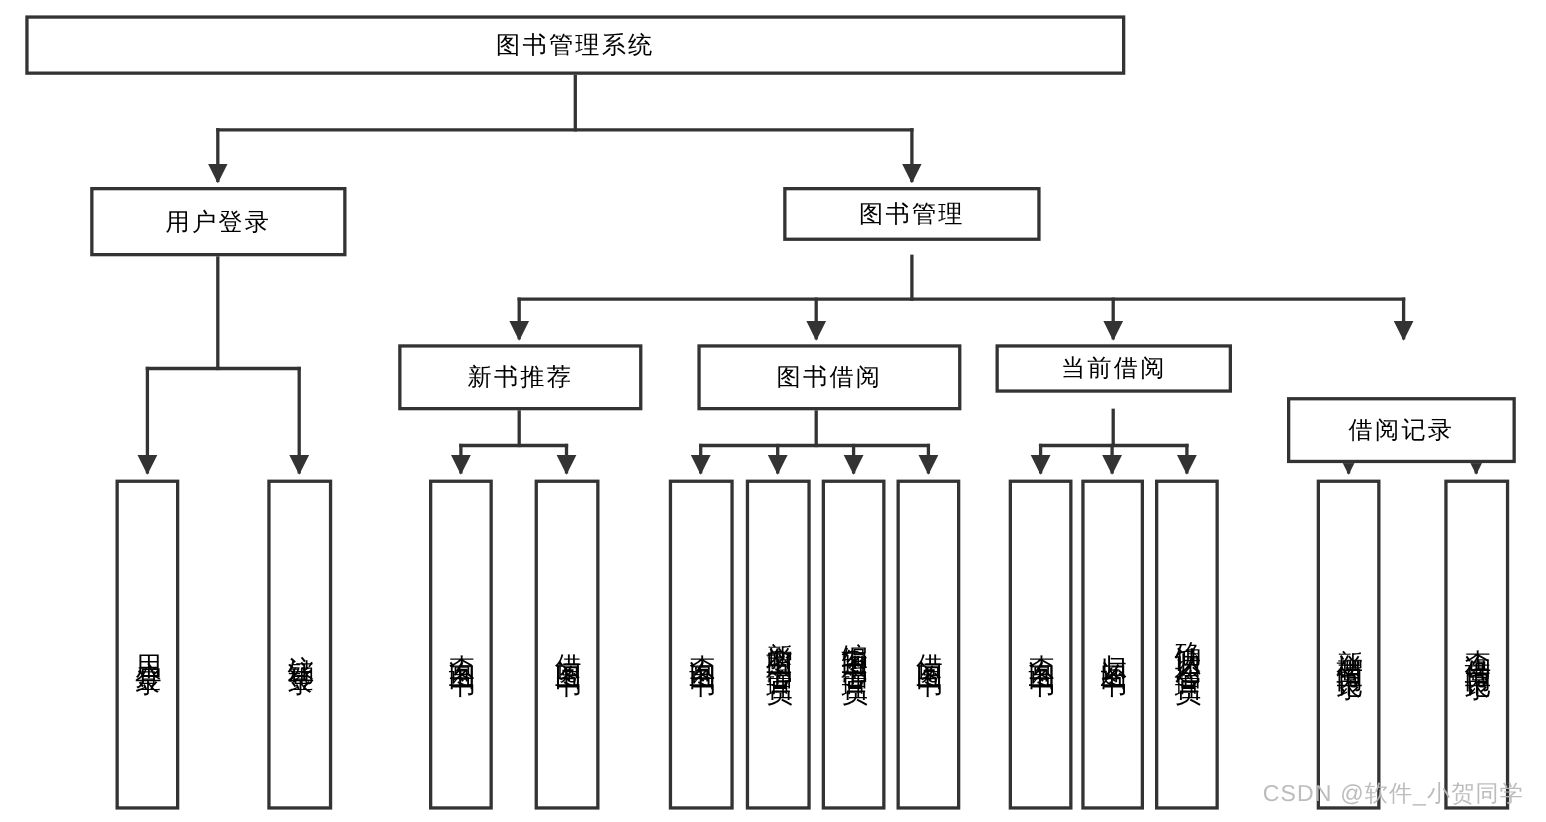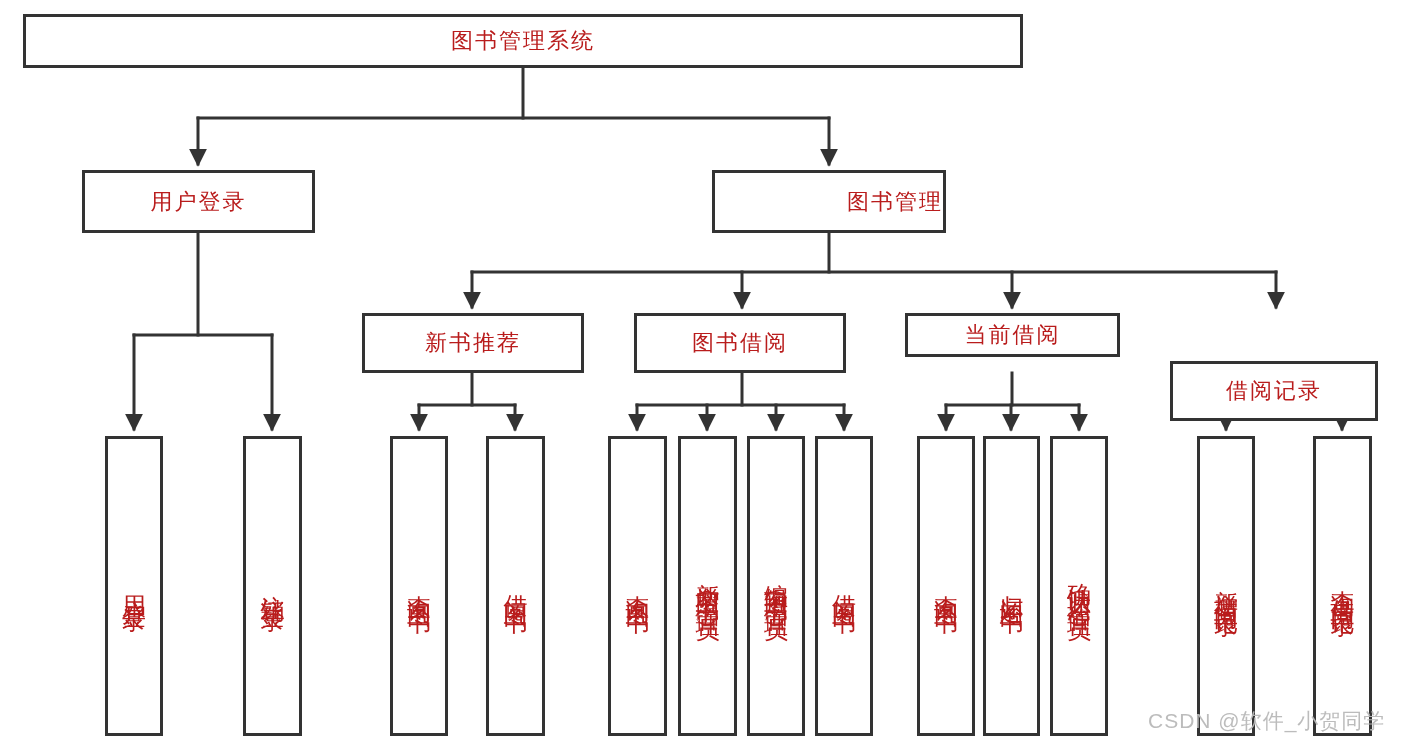--- a/index.html
+++ b/index.html
@@ -22,21 +22,21 @@
     z-index: 1;
   }
   .box {
     position: absolute;
     box-sizing: border-box;
     background: #ffffff;
     border: 3px solid #333333;
     display: flex;
     align-items: center;
     justify-content: center;
-    color: #b91c1c;
+    color: #000000;
     z-index: 2;
   }
   .h-label {
     font-size: 22px;
     letter-spacing: 2px;
     white-space: nowrap;
   }
   .v-label {
     writing-mode: vertical-rl;
     text-orientation: mixed;
@@ -110,28 +110,28 @@
     </g>
   </svg>
 
   <div class="box" style="left:23px; top:14px; width:1000px; height:54px;">
     <span class="h-label">图书管理系统</span>
   </div>
 
   <div class="box" style="left:82px; top:170px; width:233px; height:63px;">
     <span class="h-label">用户登录</span>
   </div>
-  <div class="box" style="left:712px; top:170px; width:234px; height:63px;justify-content:flex-end;">
+  <div class="box" style="left:712px; top:170px; width:234px; height:49px;">
     <span class="h-label">图书管理</span>
   </div>
 
   <div class="box" style="left:362px; top:313px; width:222px; height:60px;">
     <span class="h-label">新书推荐</span>
   </div>
-  <div class="box" style="left:634px; top:313px; width:212px; height:60px;">
+  <div class="box" style="left:634px; top:313px; width:240px; height:60px;">
     <span class="h-label">图书借阅</span>
   </div>
   <div class="box" style="left:905px; top:313px; width:215px; height:44px;">
     <span class="h-label">当前借阅</span>
   </div>
   <div class="box" style="left:1170px; top:313px; width:208px; height:60px;margin-top:48px;">
     <span class="h-label">借阅记录</span>
   </div>
 
   <div class="box" style="left:105px; top:436px; width:58px; height:300px;">

